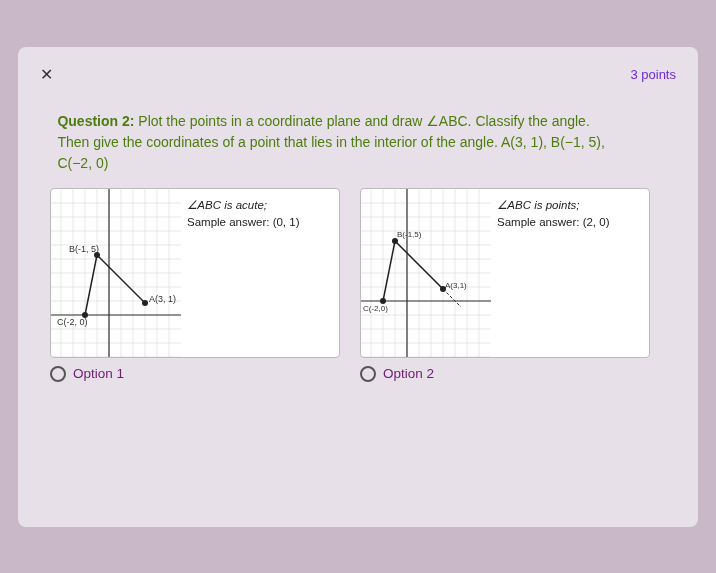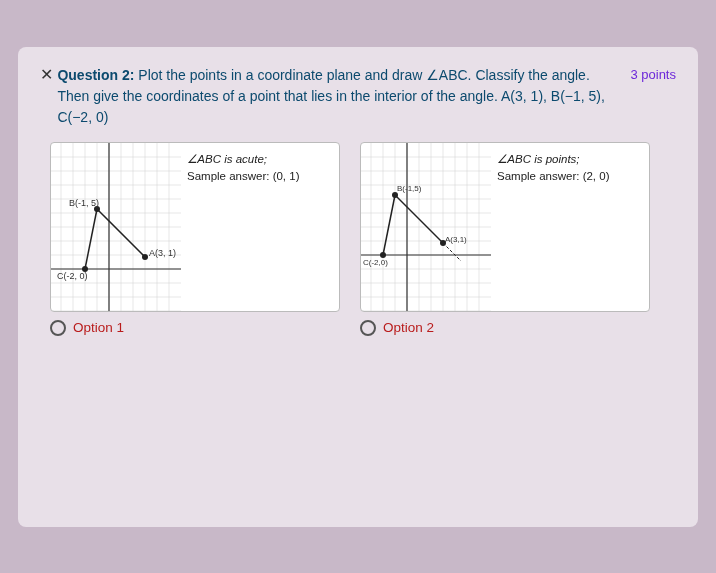--- a/index.html
+++ b/index.html
@@ -23,22 +23,23 @@
     }
     .question-header {
       display: flex;
       justify-content: space-between;
       align-items: flex-start;
       margin-bottom: 14px;
     }
     .question-text {
       font-size: 14px;
       line-height: 1.5;
-      color: #0c4a6e;
+      color: #4d7c0f;
       max-width: 580px;
+      margin-top: 46px;
     }
     .bookmark-icon {
       color: #333;
       font-size: 16px;
       margin-right: 4px;
     }
     .points {
       font-size: 13px;
       color: #6d28d9;
       white-space: nowrap;
@@ -87,21 +88,21 @@
       line-height: 1.5;
     }
     .graph-info .angle {
       font-style: italic;
     }
     .option-label {
       display: flex;
       align-items: center;
       gap: 7px;
       font-size: 13.5px;
-      color: #b91c1c;
+      color: #701a75;
       cursor: pointer;
     }
     .radio-circle {
       width: 16px;
       height: 16px;
       border-radius: 50%;
       border: 2px solid #555;
       background: transparent;
       display: inline-block;
       flex-shrink: 0;

